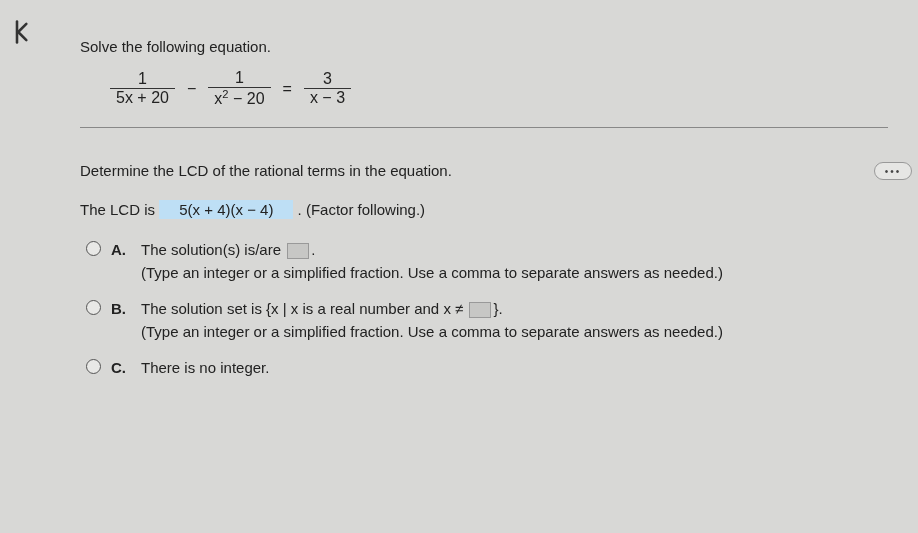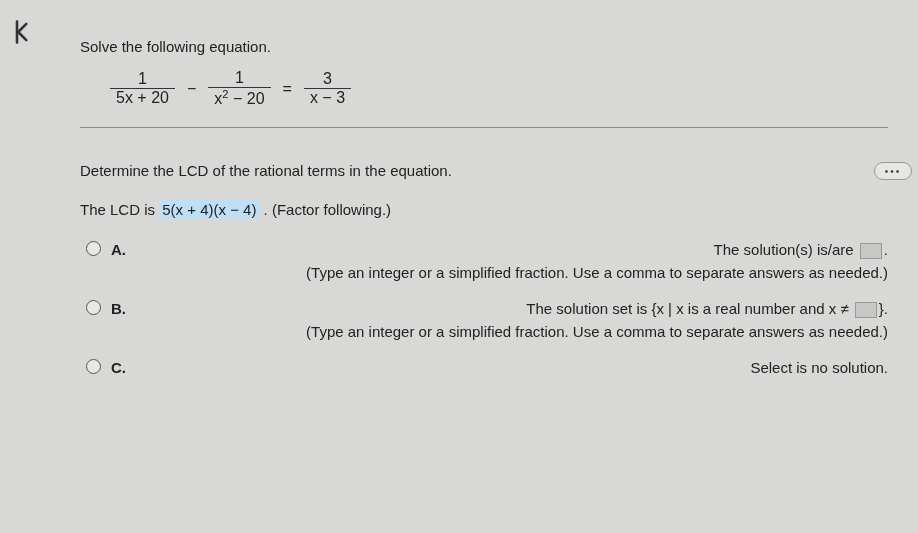--- a/index.html
+++ b/index.html
@@ -60,41 +60,41 @@
       display: flex;
       align-items: center;
       justify-content: center;
       cursor: pointer;
     }
     .ellipsis-pill span { font-size: 10px; letter-spacing: 2px; color: #444; }
     .question-line { margin: 32px 0 16px 0; }
     .lcd-line { margin-bottom: 18px; }
     .highlight {
       background: #bedff5;
-      padding: 1px 3px;
+      padding: 1px 20px;
     }
     .choice-prompt { margin-bottom: 18px; }
     .choice {
       display: flex;
       align-items: flex-start;
       gap: 10px;
       margin: 8px 0 14px 6px;
     }
     .radio {
       width: 15px;
       height: 15px;
       border: 1.6px solid #555;
       border-radius: 50%;
       margin-top: 2px;
       flex: none;
       cursor: pointer;
       background: #e8e8e6;
     }
     .choice-label { font-weight: bold; width: 20px; flex: none; }
-    .choice-body { flex: 1; text-align: right; }
+    .choice-body { flex: 1; }
     .answer-box {
       display: inline-block;
       width: 22px;
       height: 16px;
       background: #c7c7c5;
       border: 1px solid #999;
       vertical-align: middle;
       margin: 0 2px;
     }
     .hint { display: block; }
@@ -157,20 +157,20 @@
     <div class="choice-label">B.</div>
     <div class="choice-body">
       <span>The solution set is {x | x is a real number and x ≠ </span><span class="answer-box"></span><span>}.</span>
       <span class="hint">(Type an integer or a simplified fraction. Use a comma to separate answers as needed.)</span>
     </div>
   </div>
 
   <div class="choice">
     <div class="radio"></div>
     <div class="choice-label">C.</div>
-    <div class="choice-body">Select is no solution.</div>
+    <div class="choice-body">There is no integer.</div>
   </div>
 
 </div>
 
 <div class="ellipsis-pill">
   <span>•••</span>
 </div>
 
 </body></html>

